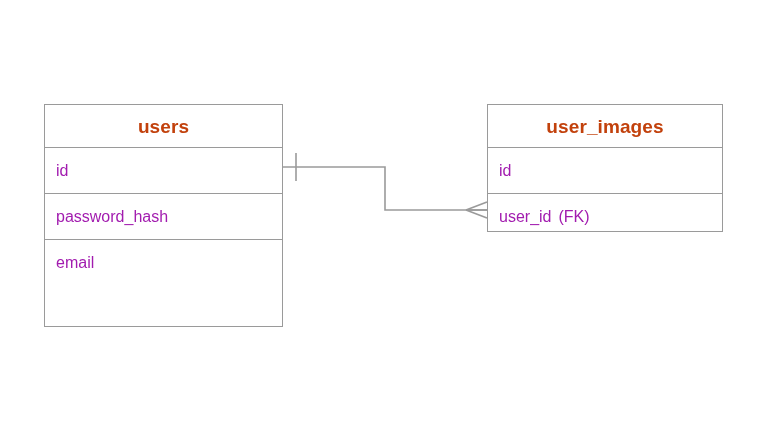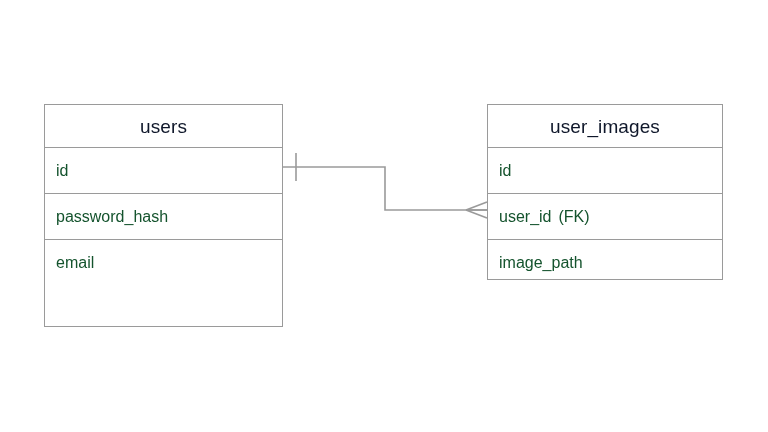--- a/index.html
+++ b/index.html
@@ -30,35 +30,35 @@
     border: 1.4px solid #9a9a9a;
     background: #ffffff;
   }
 
   .entity-title {
     box-sizing: border-box;
     height: 43px;
     line-height: 43px;
     text-align: center;
     font-size: 19px;
-    font-weight: normal;
-    color: #0f172a;
+    font-weight: bold;
+    color: #c2410c;
     border-bottom: 1.4px solid #9a9a9a;
     letter-spacing: 0.1px;
     white-space: nowrap;
     overflow: hidden;
   }
 
   .attr {
     box-sizing: border-box;
     height: 46px;
     line-height: 46px;
     padding-left: 11px;
     font-size: 16px;
-    color: #14532d;
+    color: #a21caf;
     border-bottom: 1.4px solid #9a9a9a;
     white-space: nowrap;
     overflow: hidden;
   }
   .attr:last-child { border-bottom: none; }
 
   .attr .fk-tag { margin-left: 7px; }
 
   
   #connector {
@@ -75,25 +75,24 @@
 
 <div id="canvas">
 
   <div class="entity" id="entity-users" style="left:44px; top:104px; width:239px; height:223px;">
     <div class="entity-title">users</div>
     <div class="attr">id</div>
     <div class="attr">password_hash</div>
     <div class="attr">email</div>
   </div>
 
-  <div class="entity" id="entity-user-images" style="left:487px; top:104px; width:236px; height:176px;">
+  <div class="entity" id="entity-user-images" style="left:487px; top:104px; width:236px; height:128px;">
     <div class="entity-title">user_images</div>
     <div class="attr">id</div>
     <div class="attr"><span>user_id</span><span class="fk-tag">(FK)</span></div>
-    <div class="attr">image_path</div>
   </div>
 
   <svg id="connector" viewBox="0 0 768 432">
 
     <path d="M283,167 L385,167 L385,210 L487,210" fill="none" stroke="#9a9a9a" stroke-width="1.6"></path>
 
     <line x1="296" y1="153" x2="296" y2="181" stroke="#9a9a9a" stroke-width="1.6"></line>
 
     <g>
       <line x1="487" y1="202" x2="466" y2="210" stroke="#9a9a9a" stroke-width="1.6"></line>

